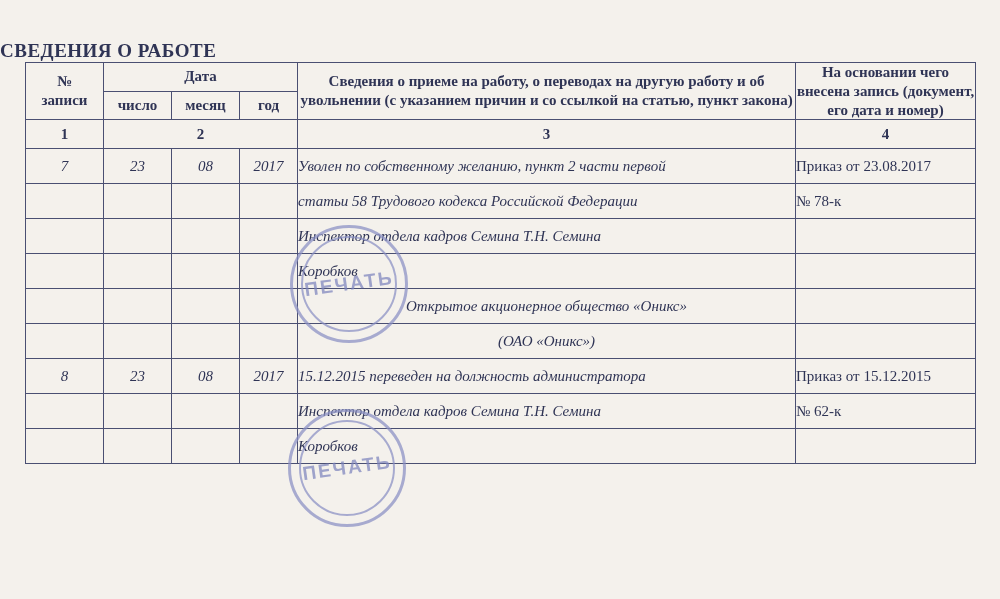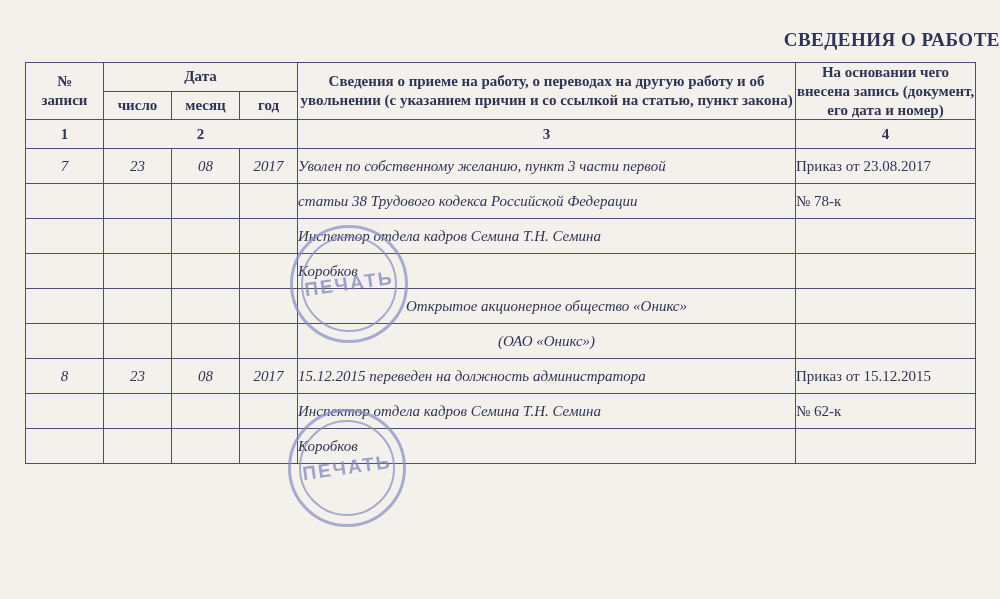--- a/index.html
+++ b/index.html
@@ -14,24 +14,24 @@
     color: #3a3f63;
     overflow: hidden;
   }
   .page {
     position: relative;
     width: 1000px;
     height: 599px;
   }
   .doc-title {
     position: absolute;
-    top: 29px;
+    top: 40px;
     left: 0;
     width: 1000px;
-    text-align: right;
+    text-align: left;
     font-size: 19px;
     font-weight: bold;
     letter-spacing: 0.5px;
     color: #2f3455;
   }
   table.wb {
     position: absolute;
     top: 62px;
     left: 25px;
     width: 950px;
@@ -151,29 +151,29 @@
         <td>3</td>
         <td>4</td>
       </tr>
     </thead>
     <tbody>
       <tr class="datarow">
         <td class="c-num">7</td>
         <td class="c-day">23</td>
         <td class="c-mon">08</td>
         <td class="c-year">2017</td>
-        <td class="c-info">Уволен по собственному желанию, пункт 3 части первой</td>
+        <td class="c-info">Уволен по собственному желанию, пункт 2 части первой</td>
         <td class="c-basis">Приказ от 23.08.2017</td>
       </tr>
       <tr class="datarow">
         <td class="c-num"></td>
         <td class="c-day"></td>
         <td class="c-mon"></td>
         <td class="c-year"></td>
-        <td class="c-info">статьи 38 Трудового кодекса Российской Федерации</td>
+        <td class="c-info">статьи 58 Трудового кодекса Российской Федерации</td>
         <td class="c-basis">№ 78-к</td>
       </tr>
       <tr class="datarow">
         <td class="c-num"></td>
         <td class="c-day"></td>
         <td class="c-mon"></td>
         <td class="c-year"></td>
         <td class="c-info">Инспектор отдела кадров Семина Т.Н. Семина</td>
         <td class="c-basis"></td>
       </tr>

